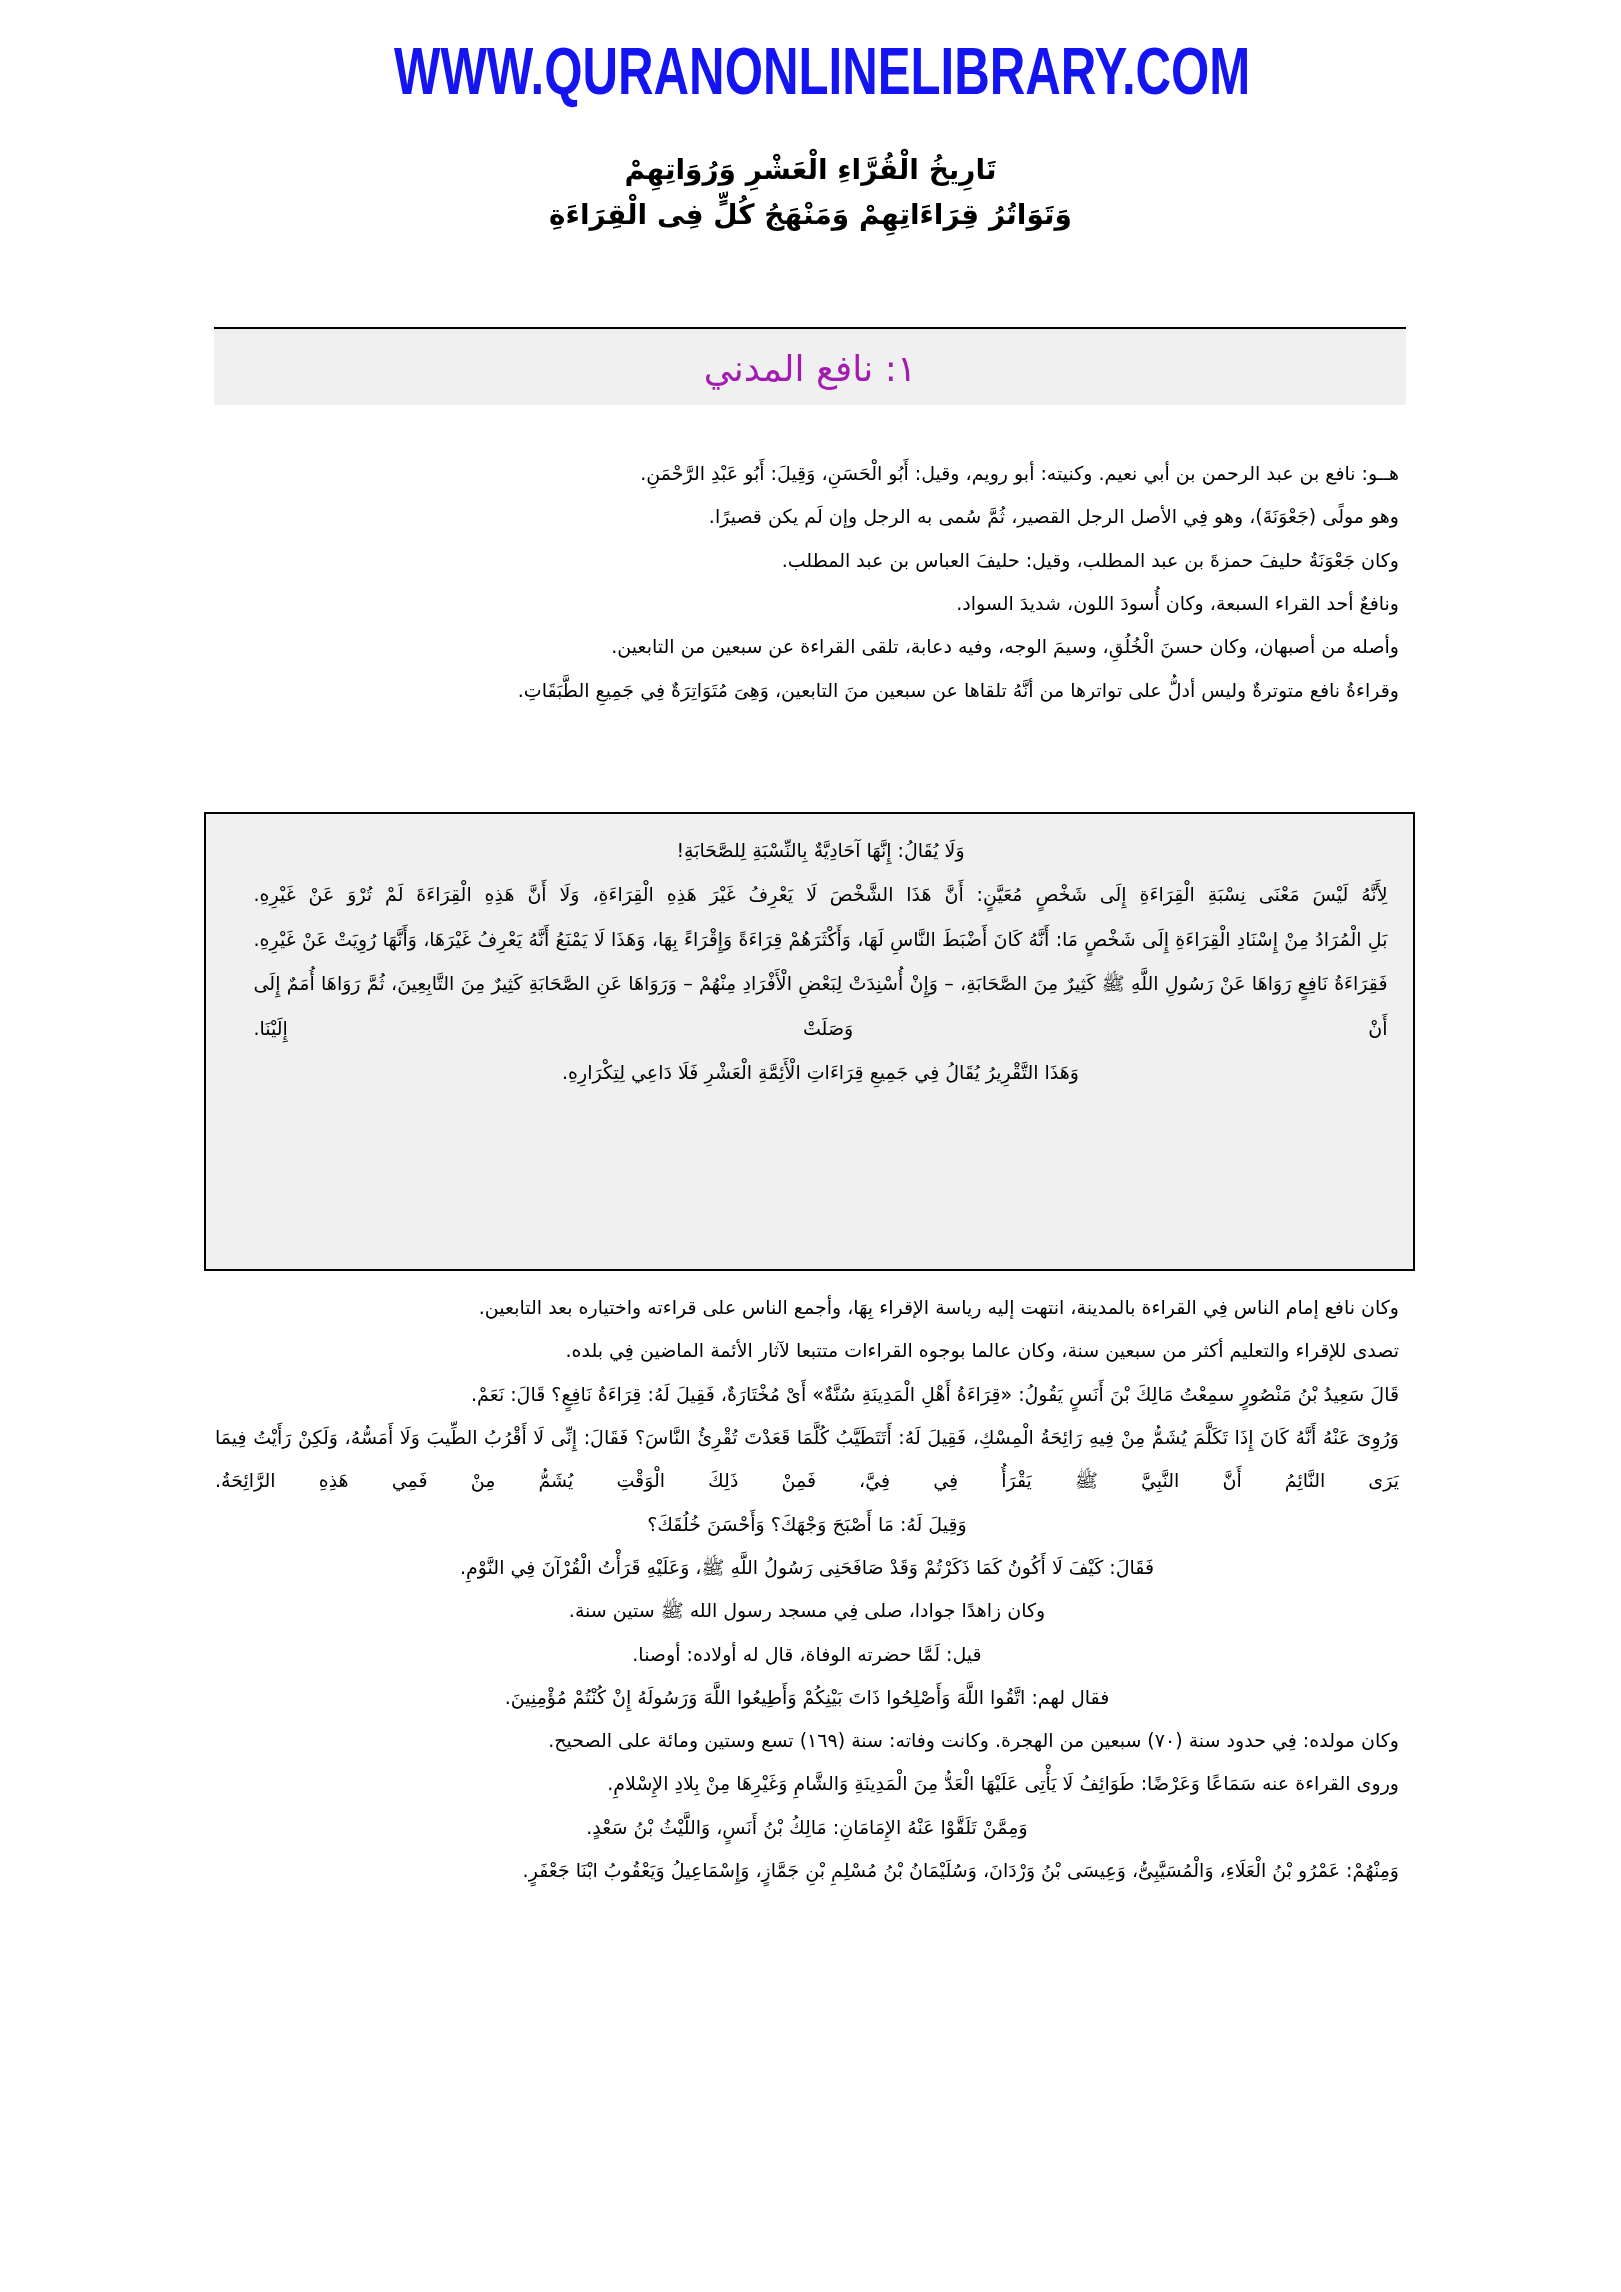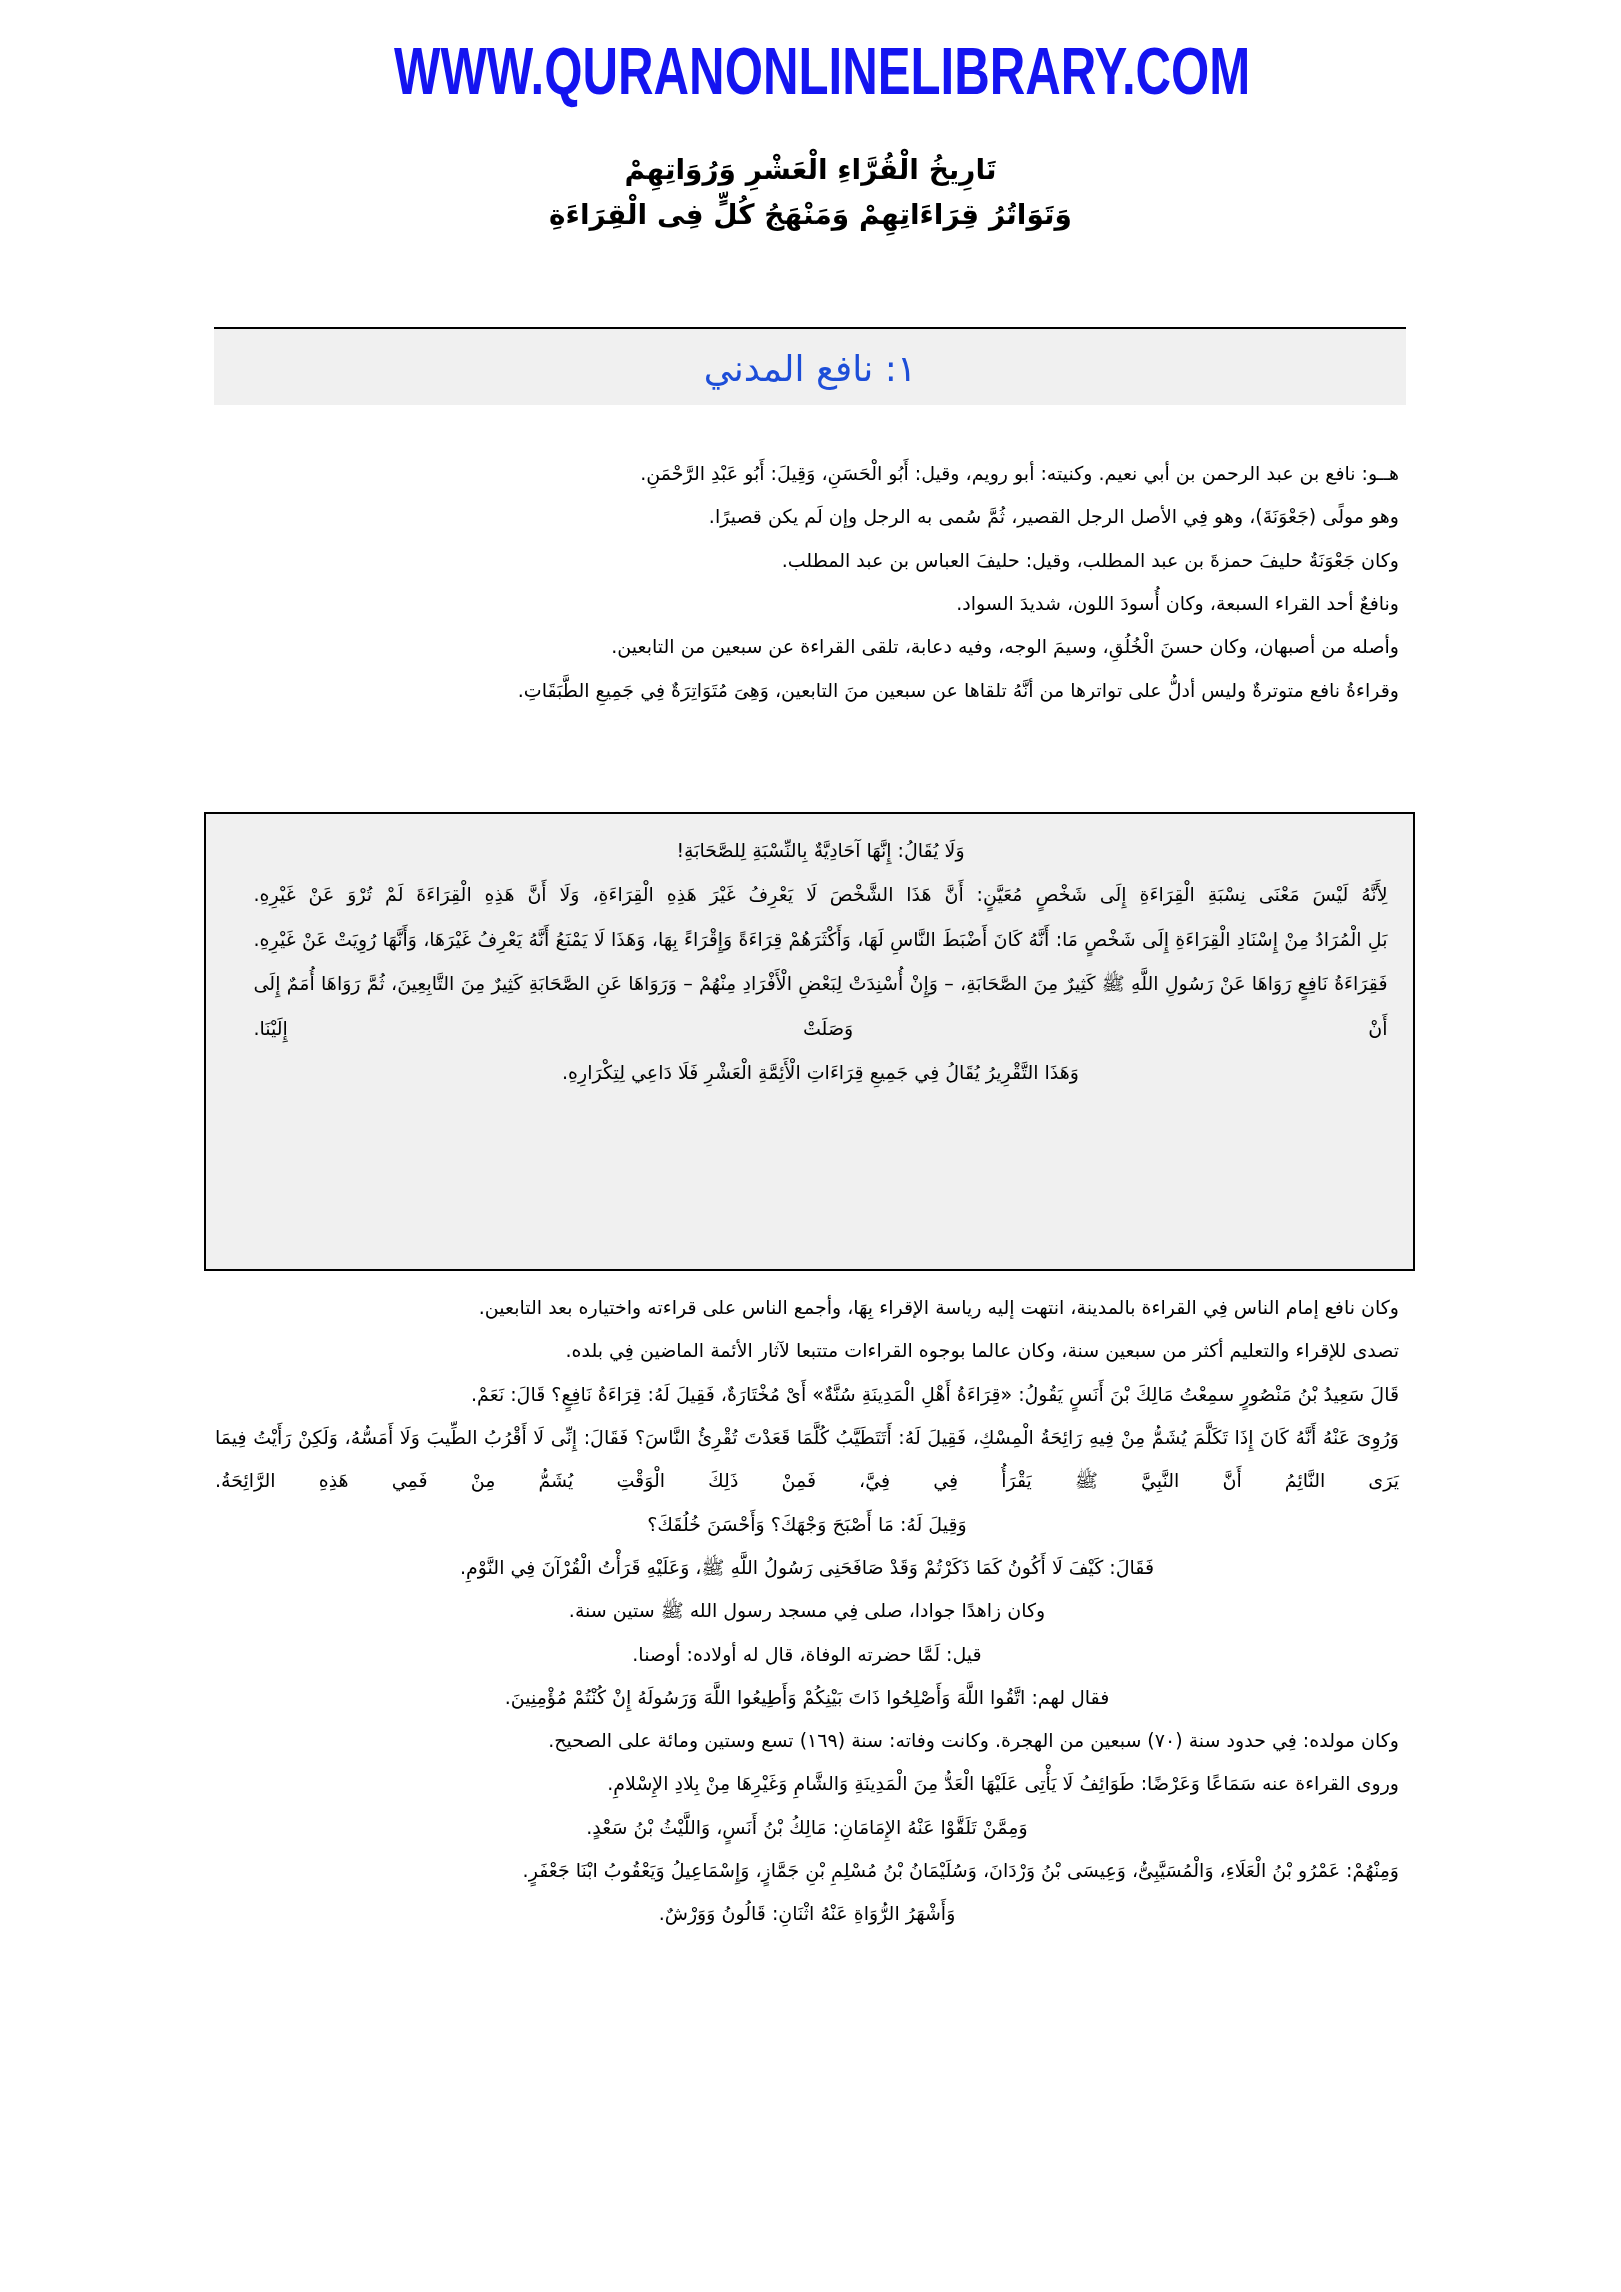--- a/index.html
+++ b/index.html
@@ -66,21 +66,21 @@
     border-top: 2.9px solid #000000;
     box-sizing: border-box;
     display: flex;
     align-items: center;
     justify-content: center;
     direction: rtl;
   }
   .chapter-title {
     font-family: "DejaVu Sans", sans-serif;
     font-size: 36px;
-    color: #1d4ed8;
+    color: #a21caf;
     letter-spacing: 2px;
     margin-top: 3.9px;
   }
 
   
   .body-block {
     position: absolute;
     direction: rtl;
     text-align: justify;
     text-align-last: center;
@@ -178,17 +178,16 @@
     <p class="para">وَرُوِىَ عَنْهُ أَنَّهُ كَانَ إِذَا تَكَلَّمَ يُشَمُّ مِنْ فِيهِ رَائِحَةُ الْمِسْكِ، فَقِيلَ لَهُ: أَتَتَطَيَّبُ كُلَّمَا قَعَدْتَ تُقْرِئُ النَّاسَ؟ فَقَالَ: إِنِّى لَا أَقْرُبُ الطِّيبَ وَلَا أَمَسُّهُ، وَلَكِنْ رَأَيْتُ فِيمَا يَرَى النَّائِمُ أَنَّ النَّبِيَّ ﷺ يَقْرَأُ فِي فِيَّ، فَمِنْ ذَلِكَ الْوَقْتِ يُشَمُّ مِنْ فَمِي هَذِهِ الرَّائِحَةُ.</p>
     <p class="para center-last">وَقِيلَ لَهُ: مَا أَصْبَحَ وَجْهَكَ؟ وَأَحْسَنَ خُلُقَكَ؟</p>
     <p class="para center-last">فَقَالَ: كَيْفَ لَا أَكُونُ كَمَا ذَكَرْتُمْ وَقَدْ صَافَحَنِى رَسُولُ اللَّهِ ﷺ، وَعَلَيْهِ قَرَأْتُ الْقُرْآنَ فِي النَّوْمِ.</p>
     <p class="para center-last">وكان زاهدًا جوادا، صلى فِي مسجد رسول الله ﷺ ستين سنة.</p>
     <p class="para center-last">قيل: لَمَّا حضرته الوفاة، قال له أولاده: أوصنا.</p>
     <p class="para center-last">فقال لهم: اتَّقُوا اللَّهَ وَأَصْلِحُوا ذَاتَ بَيْنِكُمْ وَأَطِيعُوا اللَّهَ وَرَسُولَهُ إِنْ كُنْتُمْ مُؤْمِنِينَ.</p>
     <p class="para rightish">وكان مولده: فِي حدود سنة (٧٠) سبعين من الهجرة. وكانت وفاته: سنة (١٦٩) تسع وستين ومائة على الصحيح.</p>
     <p class="para rightish">وروى القراءة عنه سَمَاعًا وَعَرْضًا: طَوَائِفُ لَا يَأْتِى عَلَيْهَا الْعَدُّ مِنَ الْمَدِينَةِ وَالشَّامِ وَغَيْرِهَا مِنْ بِلادِ الإِسْلامِ.</p>
     <p class="para center-last">وَمِمَّنْ تَلَقَّوْا عَنْهُ الإِمَامَانِ: مَالِكُ بْنُ أَنَسٍ، وَاللَّيْثُ بْنُ سَعْدٍ.</p>
     <p class="para rightish">وَمِنْهُمْ: عَمْرُو بْنُ الْعَلَاءِ، وَالْمُسَيَّبِىُّ، وَعِيسَى بْنُ وَرْدَانَ، وَسُلَيْمَانُ بْنُ مُسْلِمِ بْنِ جَمَّازٍ، وَإِسْمَاعِيلُ وَيَعْقُوبُ ابْنَا جَعْفَرٍ.</p>
-    <p class="para center-last">وَأَشْهَرُ الرُّوَاةِ عَنْهُ اثْنَانِ: قَالُونُ وَوَرْشٌ.</p>
   </div>
 
 </div>
 
 
 </body></html>

